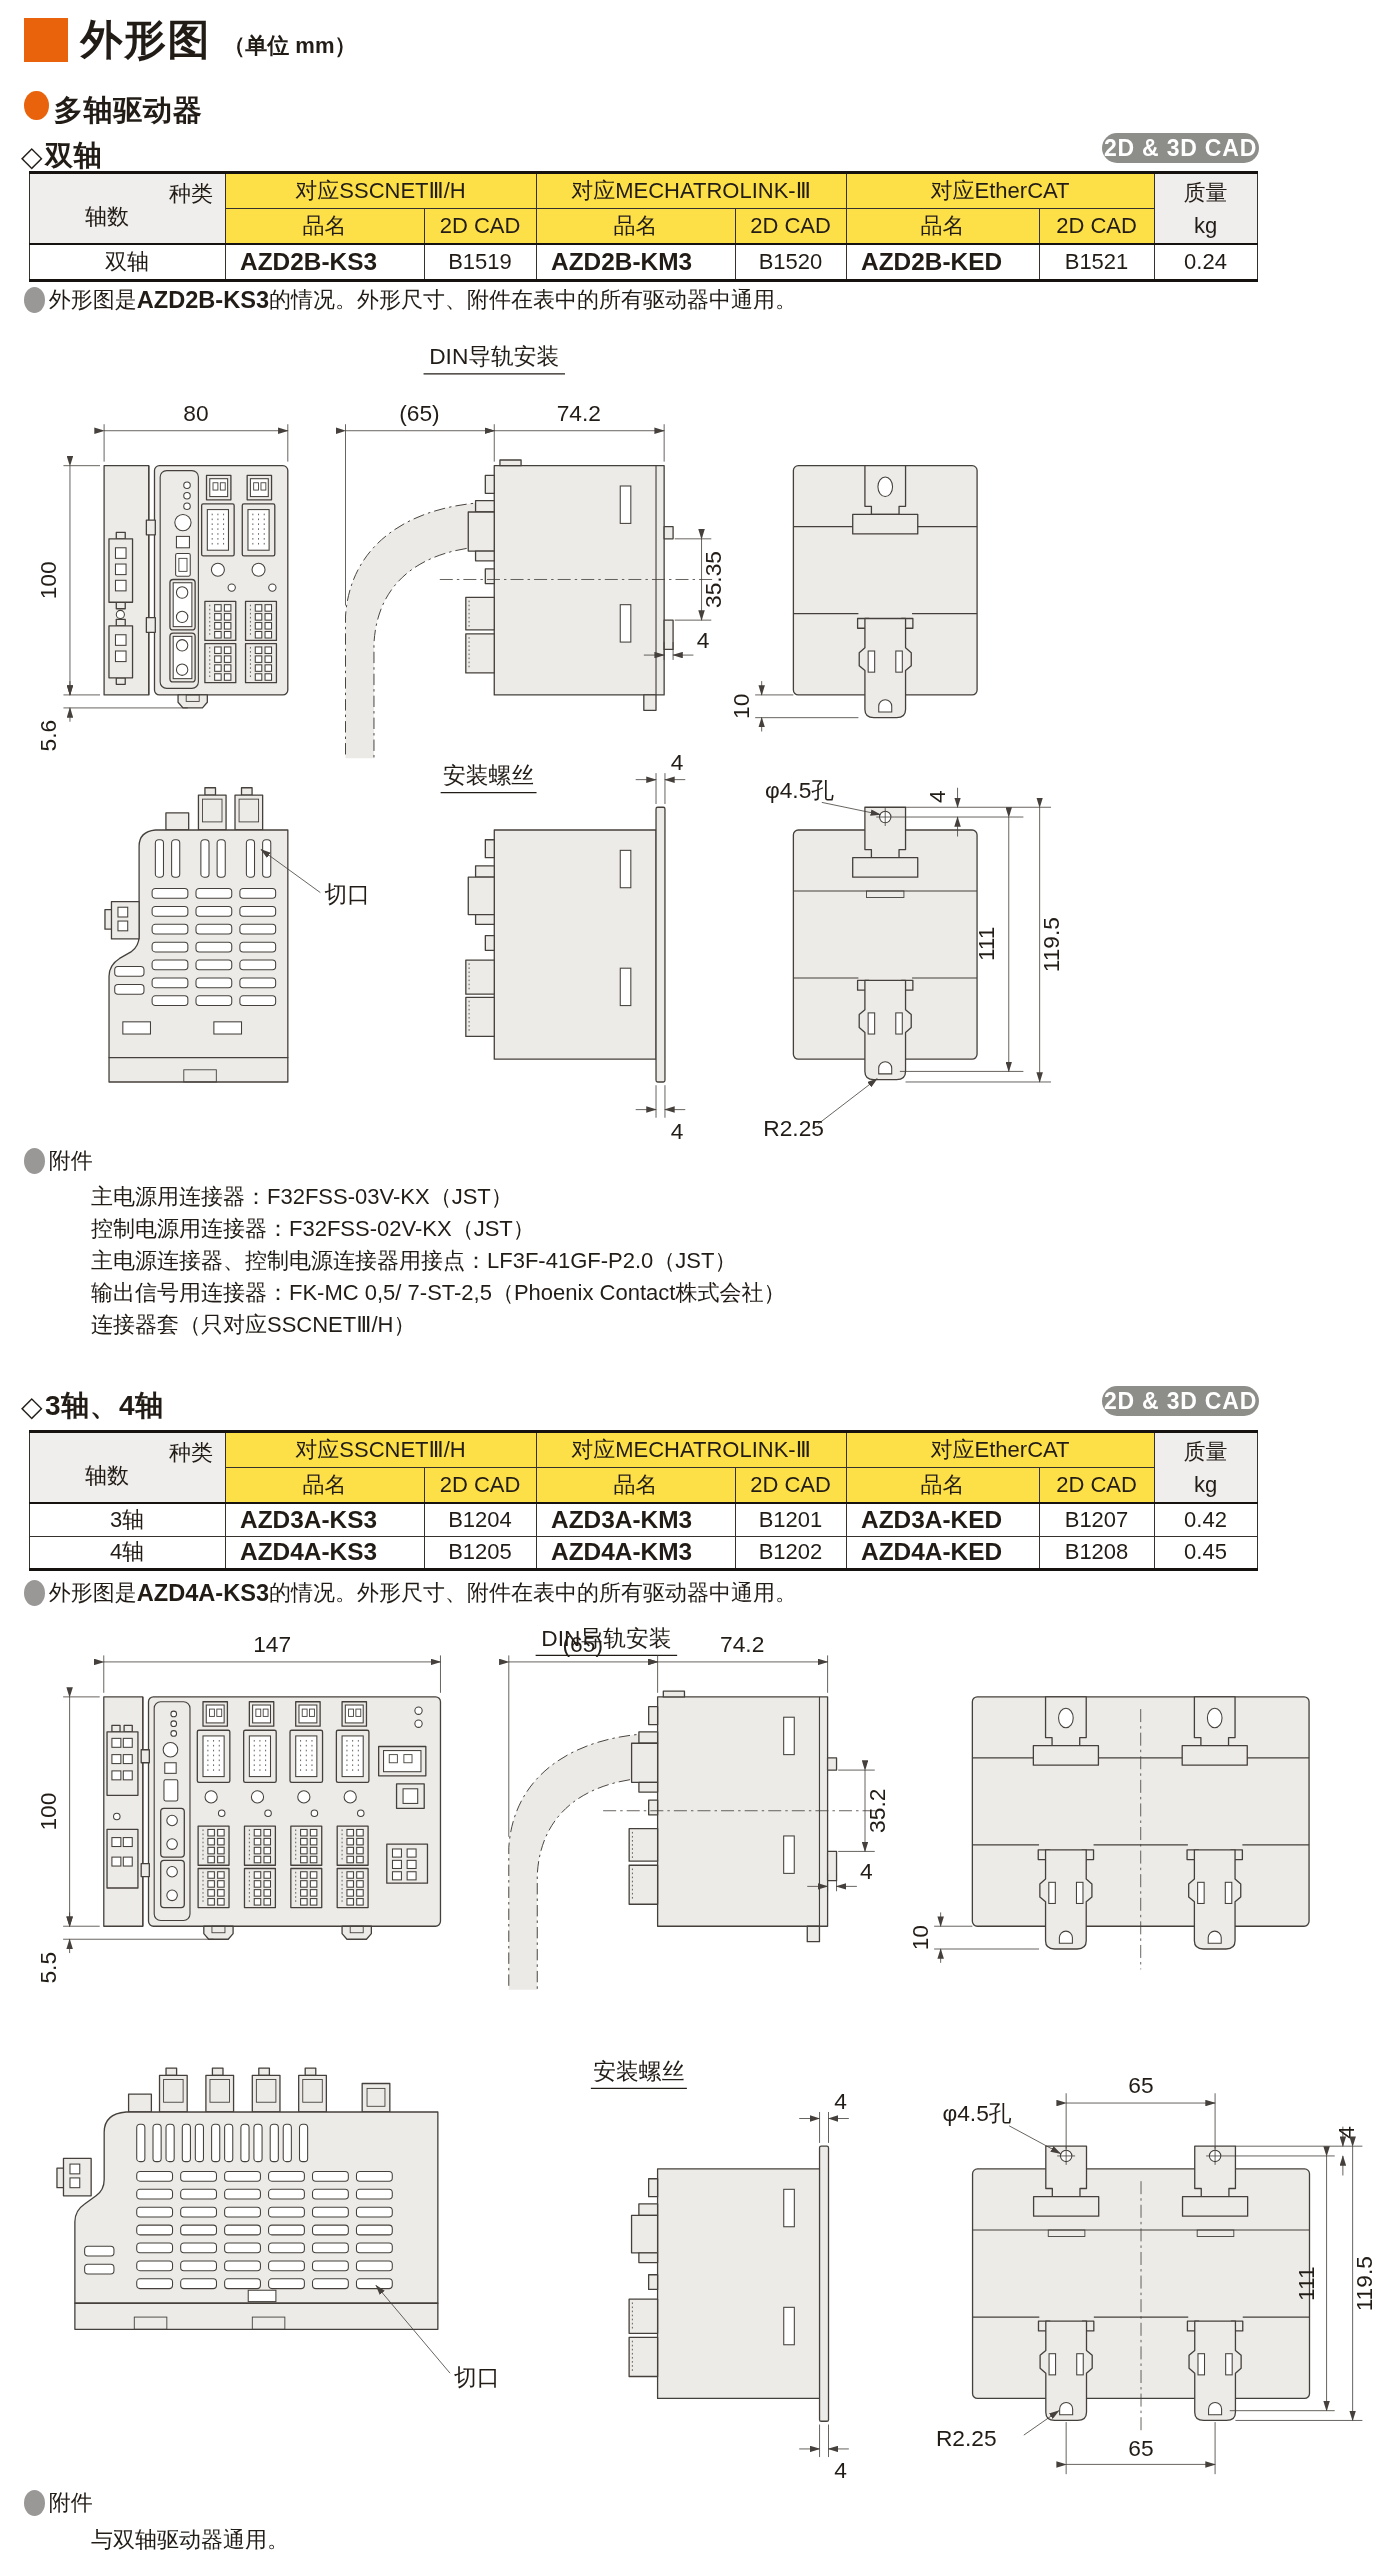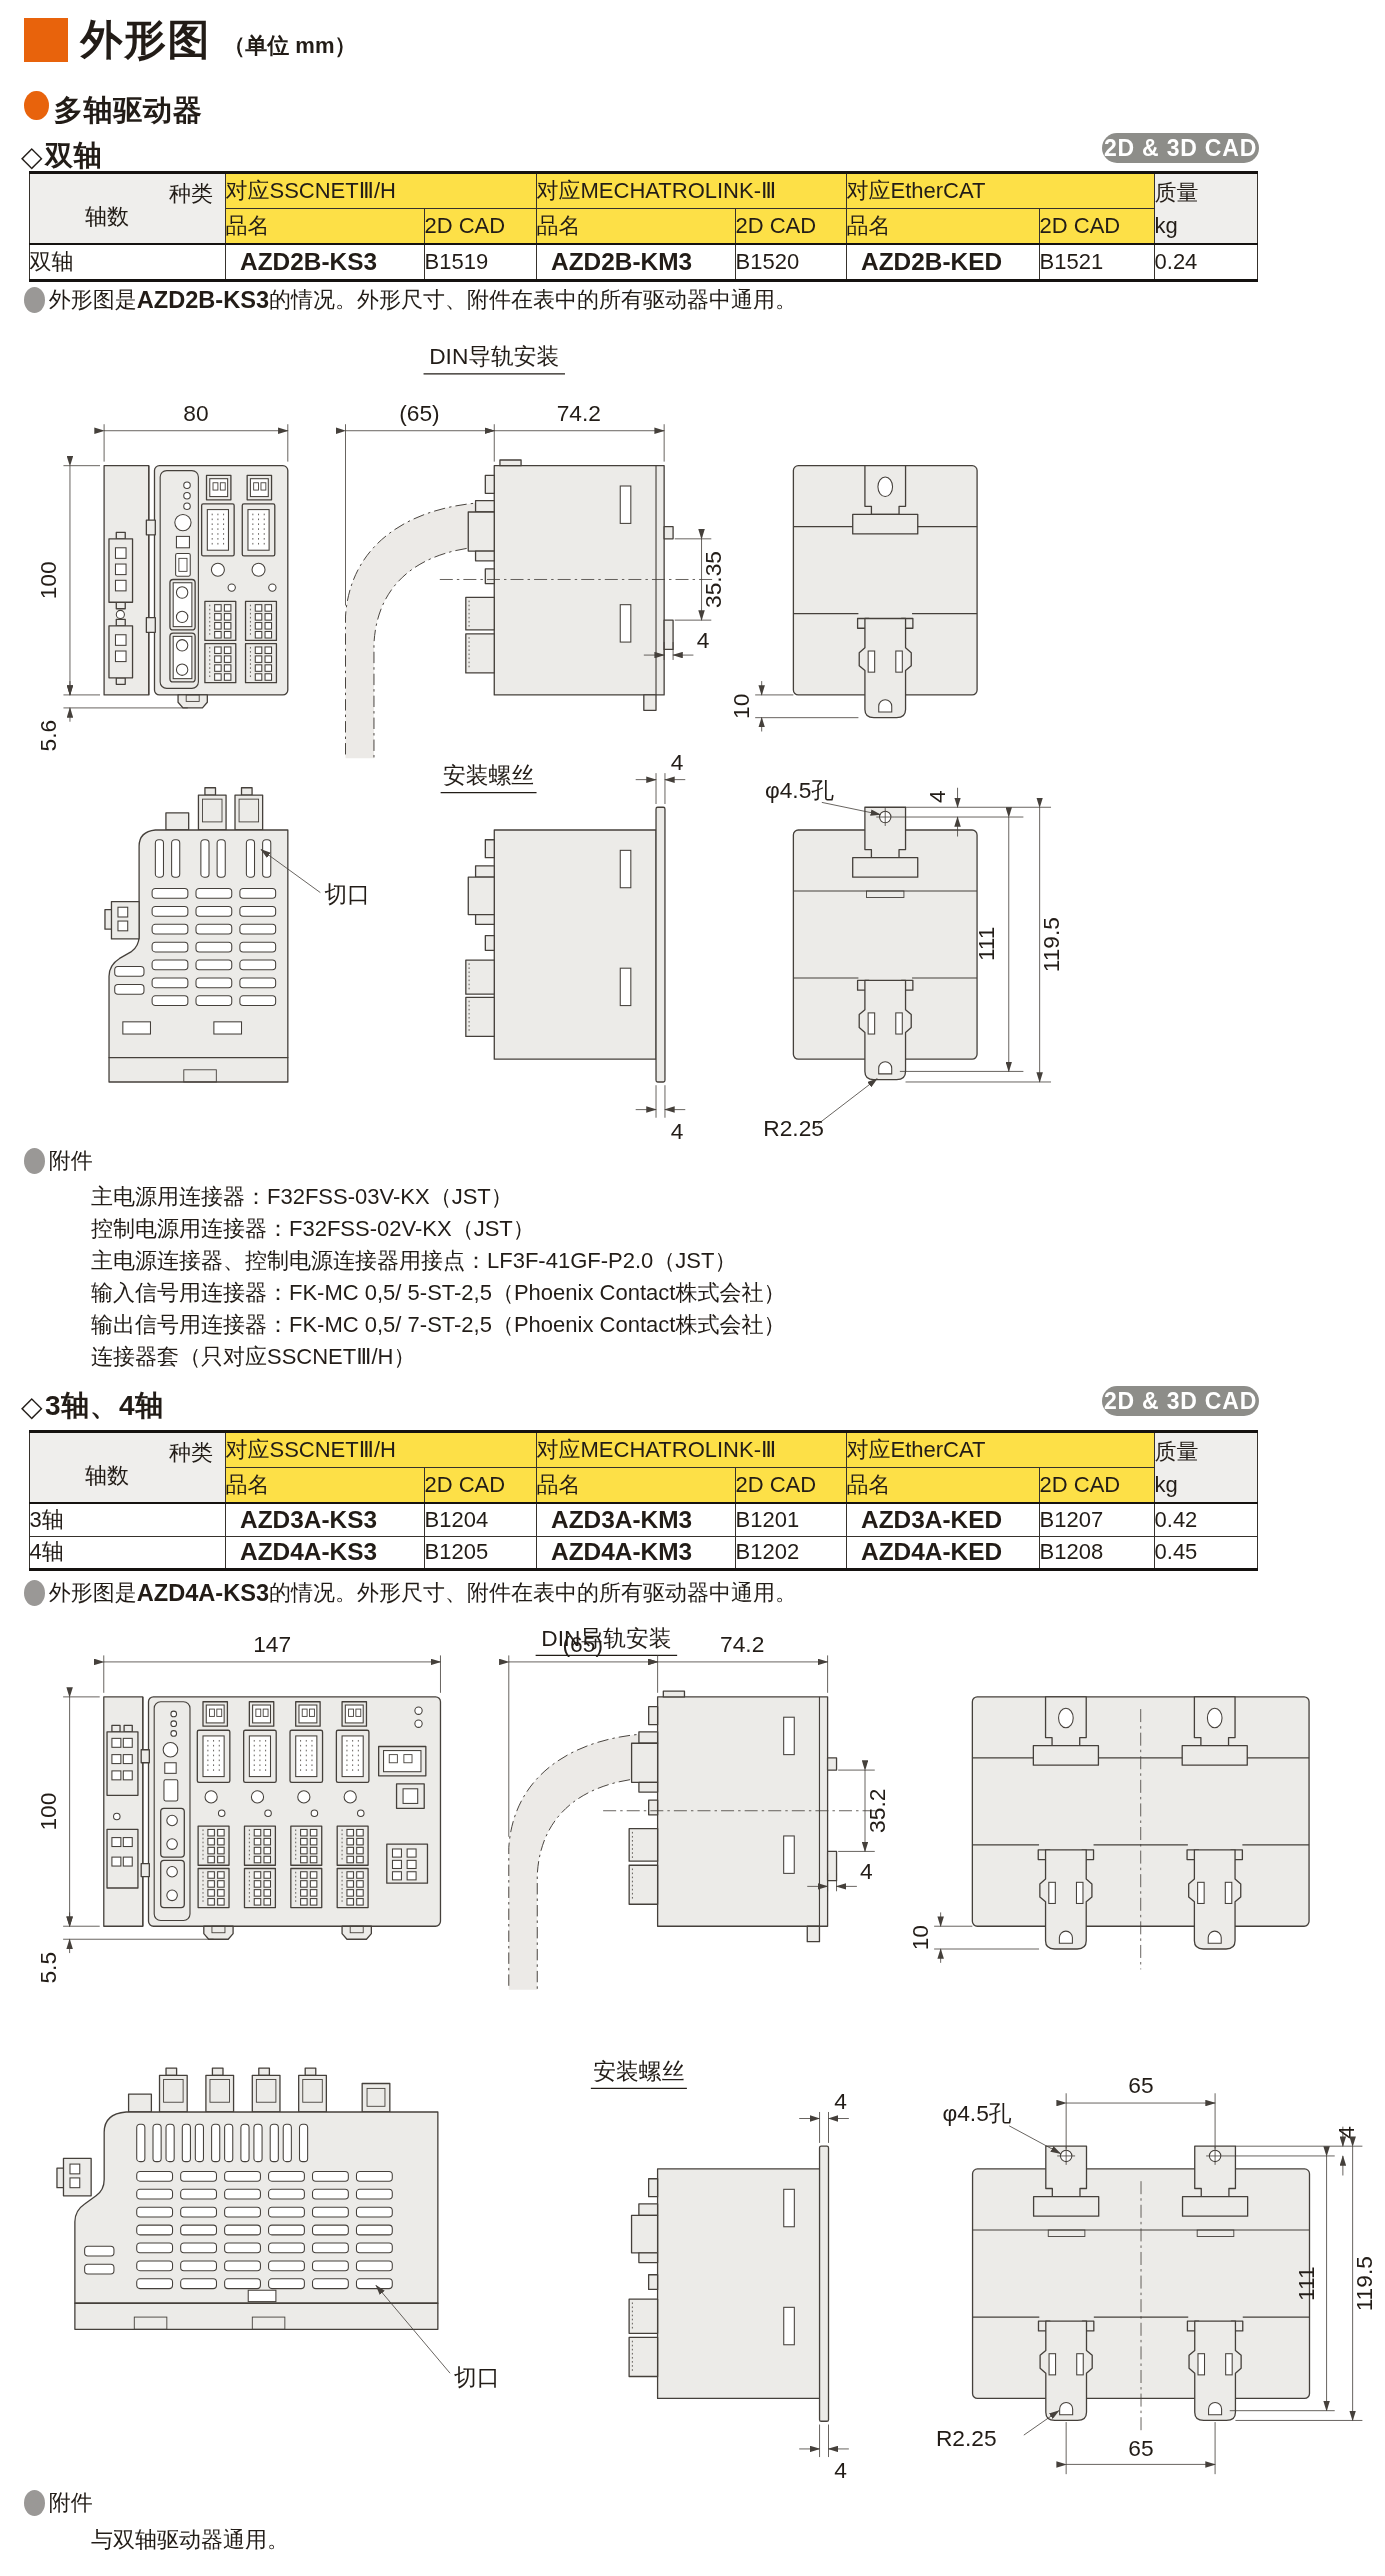--- a/index.html
+++ b/index.html
@@ -12,21 +12,21 @@
   .t2{font-size:22px;line-height:33px;font-weight:bold;}
   .bulletRow{display:flex;align-items:flex-start;gap:4.9px;}
   .odot{width:24.4px;height:29px;background:#e8630c;border-radius:50%;}
   .b1{font-size:29px;font-weight:bold;letter-spacing:0.8px;}
   .diamondRow{font-size:28px;font-weight:bold;letter-spacing:0.8px;display:flex;align-items:center;}
   .diamondRow .dia::before{content:"◇";font-weight:normal;margin-right:1.6px;}
   .badge{width:157px;height:30px;background:#8d8d89;border-radius:15.5px;color:#fff;
          font-size:23px;font-weight:bold;display:flex;align-items:center;justify-content:center;letter-spacing:0.8px;}
   
   table.spec{border-collapse:collapse;table-layout:fixed;border-top:3.3px solid #151210;border-bottom:3.3px solid #151210;}
-  .spec td,.spec th{border:1.2px solid #36312c;font-weight:normal;text-align:left;vertical-align:middle;
+  .spec td,.spec th{border:1.2px solid #36312c;font-weight:normal;text-align:center;vertical-align:middle;
                     font-size:22px;padding:0;overflow:hidden;}
   .spec th{background:#fde047;}
   .spec tr.h1 td{background:#efeeec;}
   .spec tr.h2 th{border-bottom:2.4px solid #151210;height:34px;}
   .spec tr.h1 th{height:34px;}
   .spec tr.h1 td[rowspan]{border-bottom:2.4px solid #151210;}
   .spec td.model{font-weight:bold;font-size:24.4px;text-align:left;padding-left:14.6px;}
   .spec tr.data td{background:#fff;}
   .diag{position:relative;background:linear-gradient(to bottom right,rgba(0,0,0,0) calc(50% - 0.8px),#45403b calc(50% - 0.8px),#45403b calc(50% + 0.8px),rgba(0,0,0,0) calc(50% + 0.8px)),#efeeec;}
   .diag .tr{position:absolute;top:4.9px;right:11.4px;}
@@ -412,21 +412,20 @@
 </svg>
 
 <div class="abs note" style="top:1146px;left:24.4px;">
   <span class="gdot"></span>
   <span>附件</span>
 </div>
 <div class="abs accItems" style="top:1181px;left:91px;">
   <div>主电源用连接器：F32FSS-03V-KX（JST）</div>
   <div>控制电源用连接器：F32FSS-02V-KX（JST）</div>
   <div>主电源连接器、控制电源连接器用接点：LF3F-41GF-P2.0（JST）</div>
-  <div>输入信号用连接器：FK-MC 0,5/ 5-ST-2,5（Phoenix Contact株式会社）</div>
   <div>输出信号用连接器：FK-MC 0,5/ 7-ST-2,5（Phoenix Contact株式会社）</div>
   <div>连接器套（只对应SSCNETⅢ/H）</div>
 </div>
 
 <div class="abs diamondRow" style="top:1387px;left:21px;">
   <span class="dia"></span>
   <span>3轴、4轴</span>
 </div>
 <div class="abs badge" style="top:1386px;left:1102px;">2D &amp; 3D CAD</div>
 

